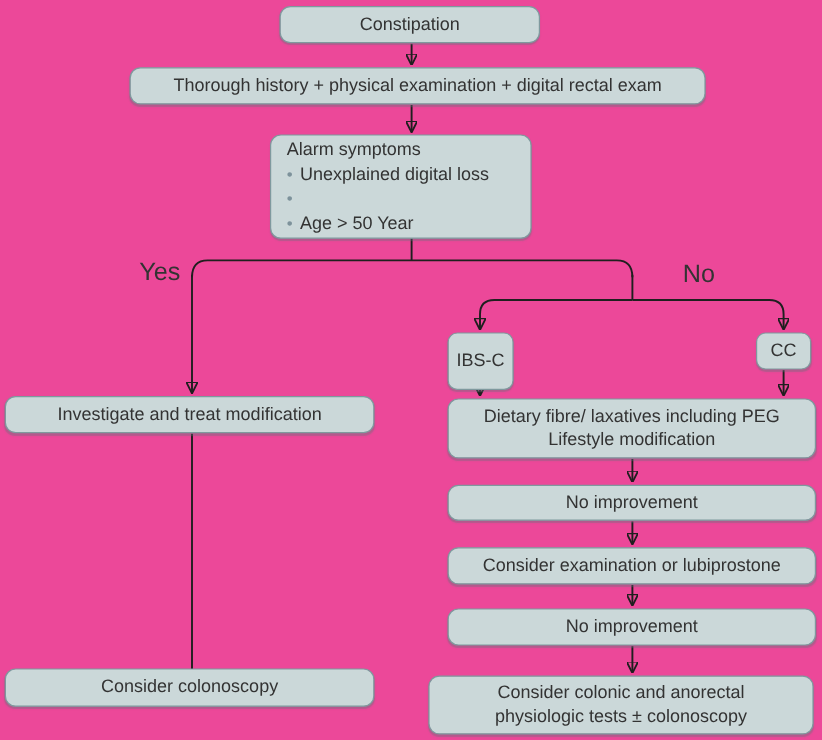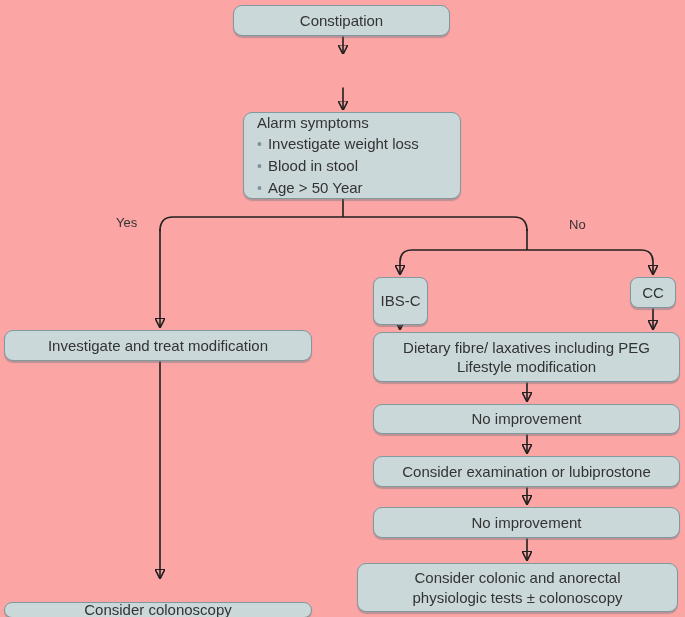--- a/index.html
+++ b/index.html
@@ -1,19 +1,19 @@
 <!DOCTYPE html>
 <html><head>
 <meta charset="utf-8">
 <style>
   html,body{margin:0;padding:0;background:#ffffff;}
   .canvas{
     position:relative;
     width:685px;height:617px;
-    background:#fca5a5;
+    background:#ec4899;
     font-family:"Liberation Sans","DejaVu Sans",sans-serif;
     color:#333333;
     overflow:hidden;
   }
   .connectors{position:absolute;left:0;top:0;width:685px;height:617px;z-index:1;}
   .connectors path{stroke:#1f1f1f;stroke-width:1.6;fill:none;}
   .node{
     position:absolute;z-index:2;
     background:#cbd8d9;
     border:1.5px solid #7f999e;
@@ -24,21 +24,21 @@
     box-shadow:0 1.5px 1px rgba(95,115,120,0.4);
   }
   .node.multiline{flex-direction:column;}
   .node.alarm{
     flex-direction:column;align-items:flex-start;justify-content:center;
     text-align:left;padding:6px 10px 6px 13px;line-height:1.42;
   }
   .alarm-item{display:flex;align-items:baseline;}
   .bullet{color:#7d929b;margin-right:6px;font-size:14px;}
   .branch-label{
-    position:absolute;z-index:2;font-size:13px;color:#333333;text-align:center;
+    position:absolute;z-index:2;font-size:21px;color:#333333;text-align:center;
   }
 </style>
 </head>
 <body>
 
 <div class="canvas">
 
   <svg class="connectors" viewBox="0 0 685 617">
     <defs>
       <marker id="arrow" viewBox="0 0 10 10" refX="8.5" refY="5" markerWidth="6" markerHeight="6" orient="auto">
@@ -57,43 +57,43 @@
     <path d="M653 308.5 L653 328.5" marker-end="url(#arrow)"></path>
     <path d="M527 382.5 L527 400.5" marker-end="url(#arrow)"></path>
     <path d="M527 434.5 L527 452.5" marker-end="url(#arrow)"></path>
     <path d="M527 487.5 L527 503.5" marker-end="url(#arrow)"></path>
     <path d="M527 538.5 L527 559.5" marker-end="url(#arrow)"></path>
     <path d="M160 361.5 L160 577.5" marker-end="url(#arrow)"></path>
   </svg>
 
   <div class="node" style="left:233px;top:5px;width:217px;height:31px;">Constipation</div>
 
+  <div class="node" style="left:108px;top:56px;width:480px;height:31px;">Thorough history + physical examination + digital rectal exam</div>
 
-  <div class="node alarm" style="left:243px;top:112px;width:218px;height:87px;padding-left:13px;">
+  <div class="node alarm" style="left:225px;top:112px;width:218px;height:87px;padding-left:13px;">
     <div class="alarm-title">Alarm symptoms</div>
     <div class="alarm-item">
       <span class="bullet">•</span>
-      <span>Investigate weight loss</span>
+      <span>Unexplained digital loss</span>
     </div>
     <div class="alarm-item">
       <span class="bullet">•</span>
-      <span>Blood in stool</span>
     </div>
     <div class="alarm-item">
       <span class="bullet">•</span>
       <span>Age &gt; 50 Year</span>
     </div>
   </div>
 
   <div class="branch-label" style="left:116px;top:215px;">Yes</div>
   <div class="branch-label" style="left:536px;top:217px;margin-left:33px;">No</div>
 
   <div class="node" style="left:4px;top:330px;width:308px;height:31px;">Investigate and treat modification</div>
 
-  <div class="node" style="left:4px;top:602px;width:308px;height:16px;">Consider colonoscopy</div>
+  <div class="node" style="left:4px;top:557px;width:308px;height:32px;">Consider colonoscopy</div>
 
   <div class="node" style="left:373px;top:277px;width:55px;height:48px;border-radius:8px;">IBS-C</div>
 
   <div class="node" style="left:630px;top:277px;width:46px;height:31px;border-radius:8px;">CC</div>
 
   <div class="node multiline" style="left:373px;top:332px;width:307px;height:50px;">
     <div>Dietary fibre/ laxatives including PEG</div>
     <div>Lifestyle modification</div>
   </div>
 

